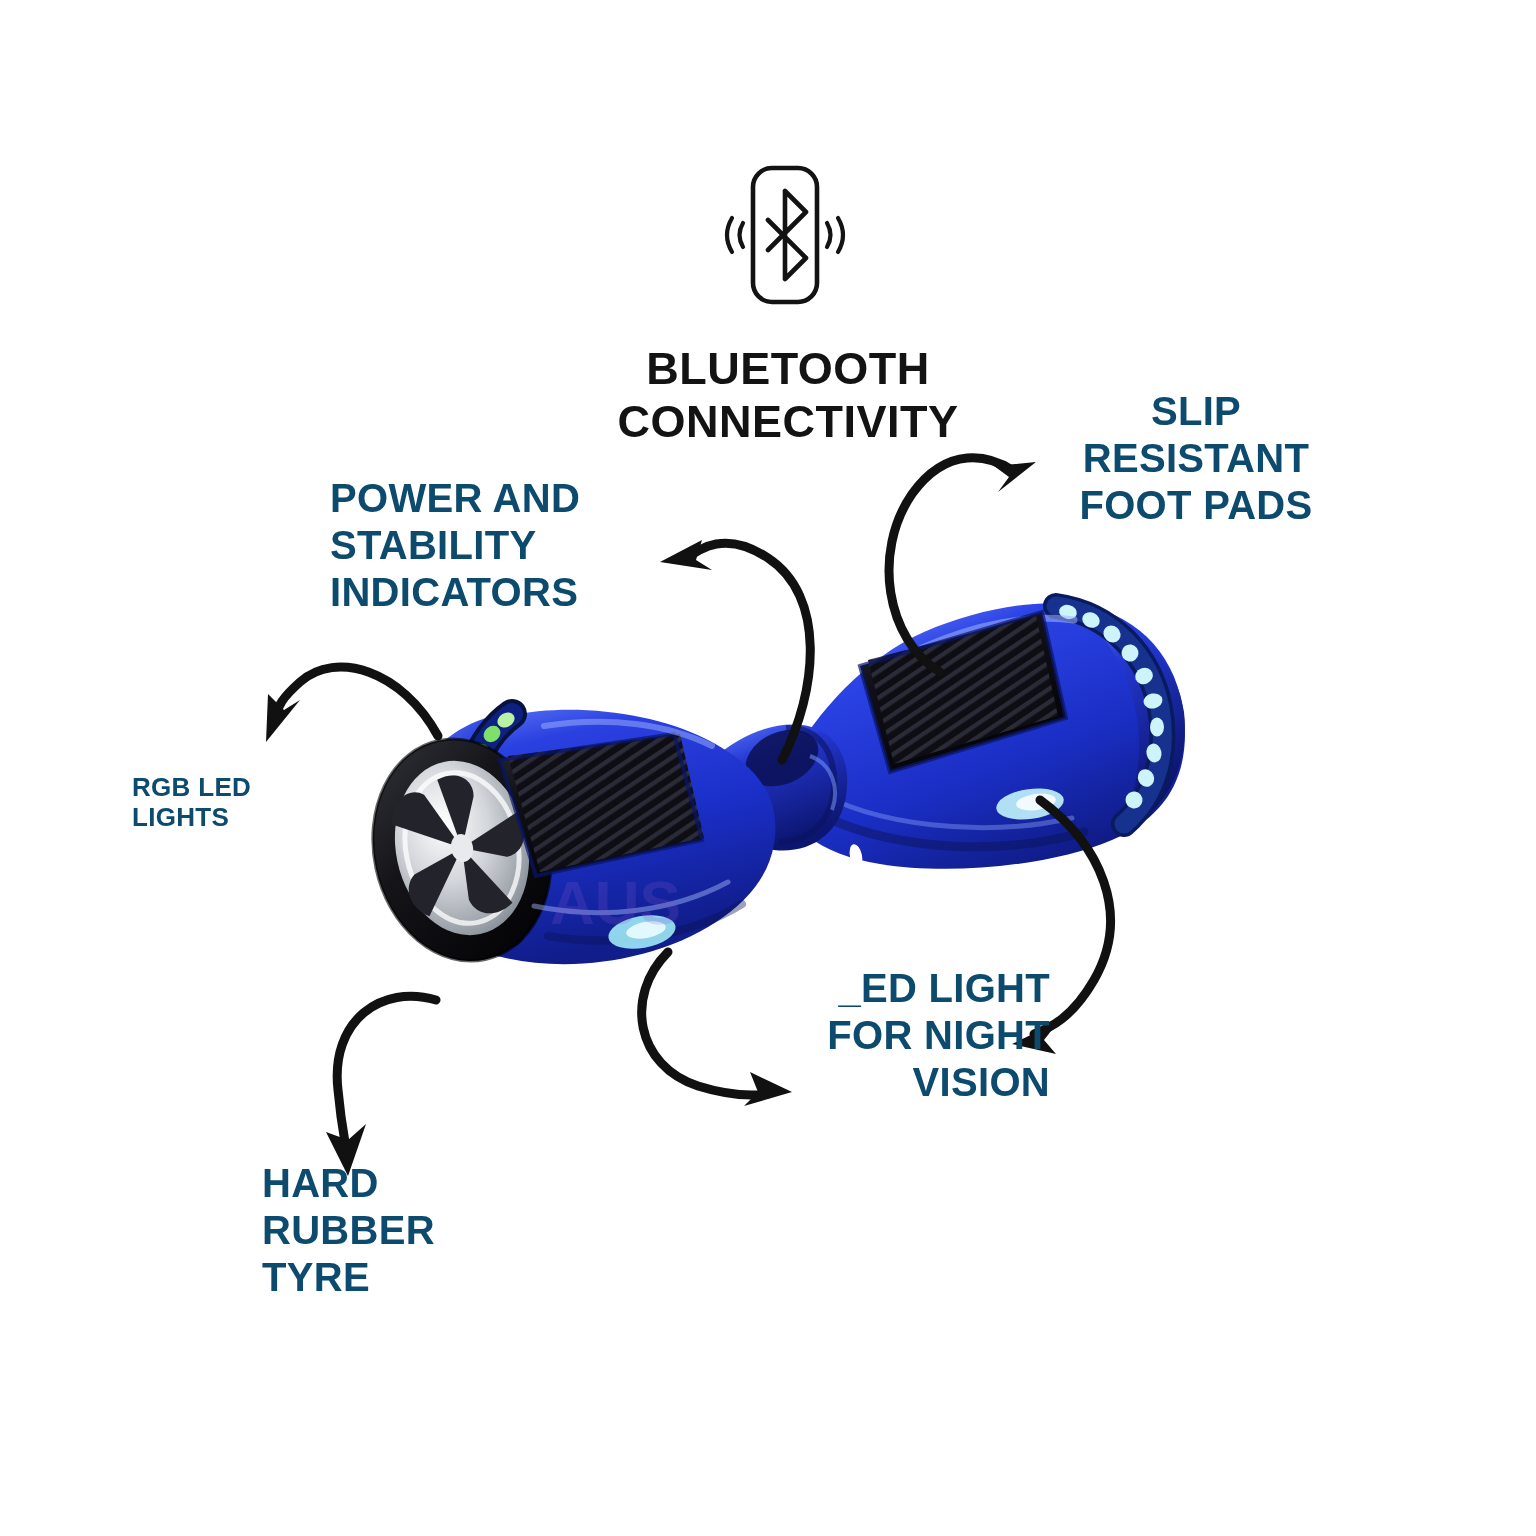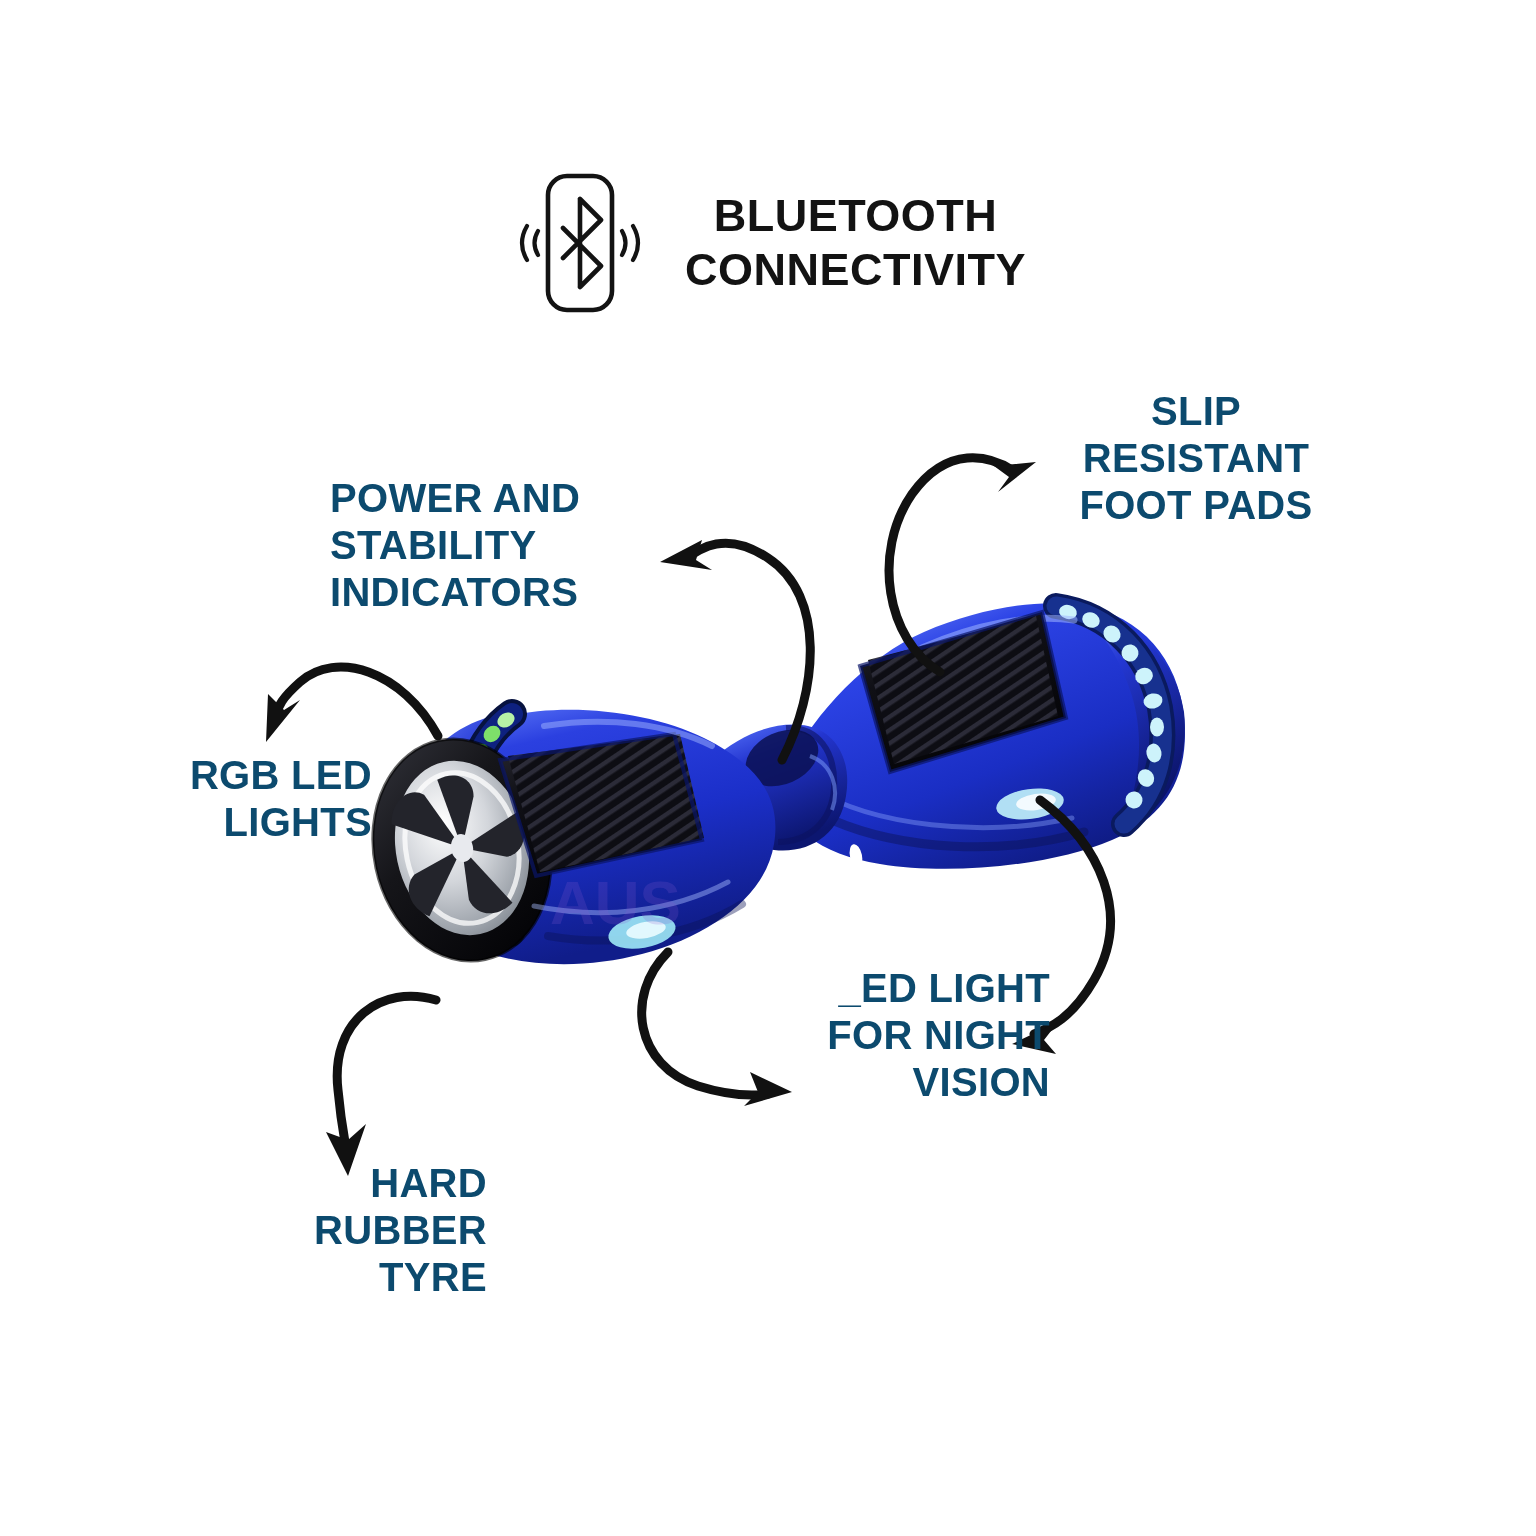--- a/index.html
+++ b/index.html
@@ -21,21 +21,22 @@
 
   
   #bt-header {
     position: absolute;
     left: 505px;
     top: 160px;
     width: 560px;
     height: 165px;
     display: flex;
     align-items: center;
-    gap: 24px;
+    gap: 32px;
+    flex-direction: column;
   }
   #bt-icon-wrap {
     position: relative;
     width: 150px;
     height: 150px;
     flex: 0 0 150px;
   }
   #bt-title {
     font-weight: bold;
     font-size: 45px;
@@ -51,23 +52,23 @@
   .callout {
     position: absolute;
     font-weight: bold;
     color: #0c4a6e;
     line-height: 1.17;
     letter-spacing: 0.3px;
     white-space: pre-line;
   }
   #label-slip        { left: 1046px; top: 388px;  width: 300px; font-size: 40px; text-align: center; }
   #label-power       { left: 330px;  top: 475px;  width: 350px; font-size: 40px; }
-  #label-rgb         { left: 132px;  top: 752px;  width: 240px; font-size: 40px; text-align: right; }
+  #label-rgb         { left: 132px;  top: 772px;  width: 240px; font-size: 26px; text-align: left; }
   #label-night       { left: 760px;  top: 965px;  width: 290px; font-size: 40px; text-align: right; }
-  #label-tyre        { left: 262px;  top: 1160px; width: 225px; font-size: 40px; text-align: right; }
+  #label-tyre        { left: 262px;  top: 1160px; width: 225px; font-size: 40px; text-align: left; }
 
   
   #product {
     position: absolute;
     left: 312px;
     top: 520px;
     width: 920px;
     height: 520px;
   }
   svg { display: block; overflow: visible; }

